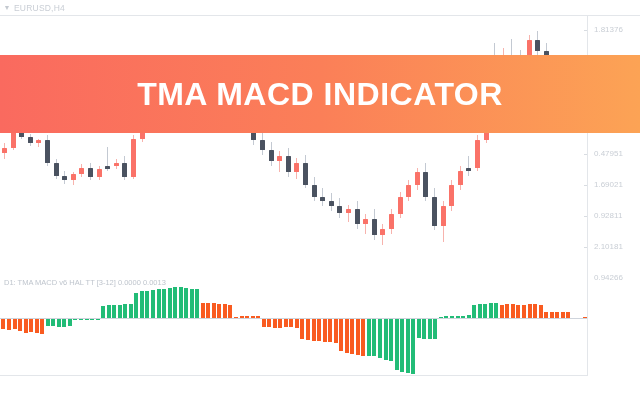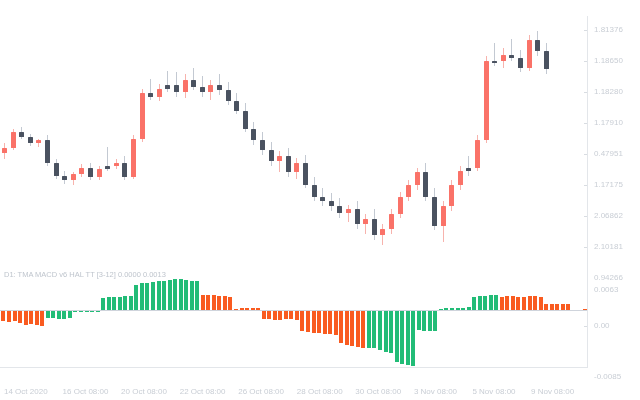--- a/index.html
+++ b/index.html
@@ -58,21 +58,21 @@
     z-index:5;
   }
   .banner-title{
     color:#fff;font-size:32px;font-weight:bold;letter-spacing:.5px;
     font-family:"Liberation Sans", sans-serif;
     white-space:nowrap;
   }
 
   
   .ind-pane{
-    position:absolute;left:0;top:268px;width:588px;height:100px;
+    position:absolute;left:0;top:276px;width:588px;height:100px;
     border-right:1px solid #e3e6ea;
     border-bottom:1px solid #e3e6ea;
     box-sizing:border-box;background:#fff;overflow:hidden;
   }
   .ind-label{
     position:absolute;left:4px;top:2px;font-size:7.5px;color:#bfc5cd;
     white-space:nowrap;z-index:3;
   }
   .zero-line{
     position:absolute;left:0;width:588px;height:1px;background:#cfd4dc;z-index:2;
@@ -94,20 +94,24 @@
   }
   .ttick{
     position:absolute;top:3px;font-size:8px;color:#c9ced5;white-space:nowrap;
   }
 </style>
 </head>
 <body>
 
 <div id="app">
 
+  <div class="sym-bar">
+    <div class="sym-caret">▼</div>
+    <div class="sym-label">EURUSD,H4</div>
+  </div>
 
   <div class="price-pane">
     <div id="candles">
         <div class="candle c-up" style="left: 2px; top: 0px; width: 6px; height: 266px;">
           <div class="wick" style="top: 127.358px; height: 16.1212px;"></div>
           <div class="body" style="top: 132.194px; height: 4.83636px;"></div>
         </div>
         <div class="candle c-up" style="left: 10.6px; top: 0px; width: 6px; height: 266px;">
           <div class="wick" style="top: 112.848px; height: 20.9576px;"></div>
           <div class="body" style="top: 116.073px; height: 16.1212px;"></div>
@@ -378,36 +382,39 @@
       <div class="ptick" style="top: 107px;">
         <i></i>
         <span>1.17910</span>
       </div>
       <div class="ptick" style="top: 138px;">
         <i></i>
         <span>0.47951</span>
       </div>
       <div class="ptick" style="top: 169px;">
         <i></i>
-        <span>1.17175</span>
+        <span>1.69021</span>
       </div>
       <div class="ptick" style="top: 200px;">
         <i></i>
-        <span>2.06862</span>
+        <span>0.92811</span>
       </div>
       <div class="ptick" style="top: 231px;">
         <i></i>
         <span>2.10181</span>
       </div>
       <div class="ptick" style="top: 262px;">
         <i></i>
         <span>0.94266</span>
       </div>
     </div>
 
+  <div class="banner">
+    <div class="banner-title">TMA MACD INDICATOR</div>
+  </div>
 
   <div class="ind-pane">
     <div class="ind-label">D1: TMA MACD v6 HAL TT [3-12] 0.0000 0.0013</div>
     <div class="zero-line" id="zeroline" style="top: 42.1px;"></div>
     <div id="hist">
         <div class="hbar hb-o" style="left: 1.4px; top: 42.1px; height: 10.7px;"></div>
         <div class="hbar hb-o" style="left: 6.9px; top: 42.1px; height: 12px;"></div>
         <div class="hbar hb-o" style="left: 12.5px; top: 42.1px; height: 10.7px;"></div>
         <div class="hbar hb-o" style="left: 18px; top: 42.1px; height: 13.4px;"></div>
         <div class="hbar hb-o" style="left: 23.6px; top: 42.1px; height: 14.7px;"></div>
@@ -507,39 +514,15 @@
         <div class="hbar hb-o" style="left: 544.1px; top: 36.1px; height: 6px;"></div>
         <div class="hbar hb-o" style="left: 549.6px; top: 36.1px; height: 6px;"></div>
         <div class="hbar hb-o" style="left: 555.2px; top: 35.5px; height: 6.7px;"></div>
         <div class="hbar hb-o" style="left: 560.7px; top: 35.5px; height: 6.7px;"></div>
         <div class="hbar hb-o" style="left: 566.2px; top: 36.1px; height: 6px;"></div>
         <div class="hbar hb-o" style="left: 571.8px; top: 41.5px; height: 1.5px;"></div>
         <div class="hbar hb-o" style="left: 577.3px; top: 41.5px; height: 1.5px;"></div>
         <div class="hbar hb-o" style="left: 582.9px; top: 40.8px; height: 1.5px;"></div>
       </div>
   </div>
-  <div class="ind-axis">
-      <div class="itick" style="top: 6px;">
-        <span>0.0063</span>
-      </div>
-      <div class="itick" style="top: 42.1px;">
-        <i></i>
-        <span>0.00</span>
-      </div>
-      <div class="itick" style="top: 93px;">
-        <span>-0.0085</span>
-      </div>
-    </div>
-
-  <div class="time-axis">
-      <div class="ttick" style="left: 4px;">14 Oct 2020</div>
-      <div class="ttick" style="left: 62.6px;">16 Oct 08:00</div>
-      <div class="ttick" style="left: 121.1px;">20 Oct 08:00</div>
-      <div class="ttick" style="left: 179.7px;">22 Oct 08:00</div>
-      <div class="ttick" style="left: 238.2px;">26 Oct 08:00</div>
-      <div class="ttick" style="left: 296.8px;">28 Oct 08:00</div>
-      <div class="ttick" style="left: 355.3px;">30 Oct 08:00</div>
-      <div class="ttick" style="left: 413.9px;">3 Nov 08:00</div>
-      <div class="ttick" style="left: 472.4px;">5 Nov 08:00</div>
-      <div class="ttick" style="left: 531px;">9 Nov 08:00</div>
-    </div>
+
 
 </div>
 
 </body></html>

